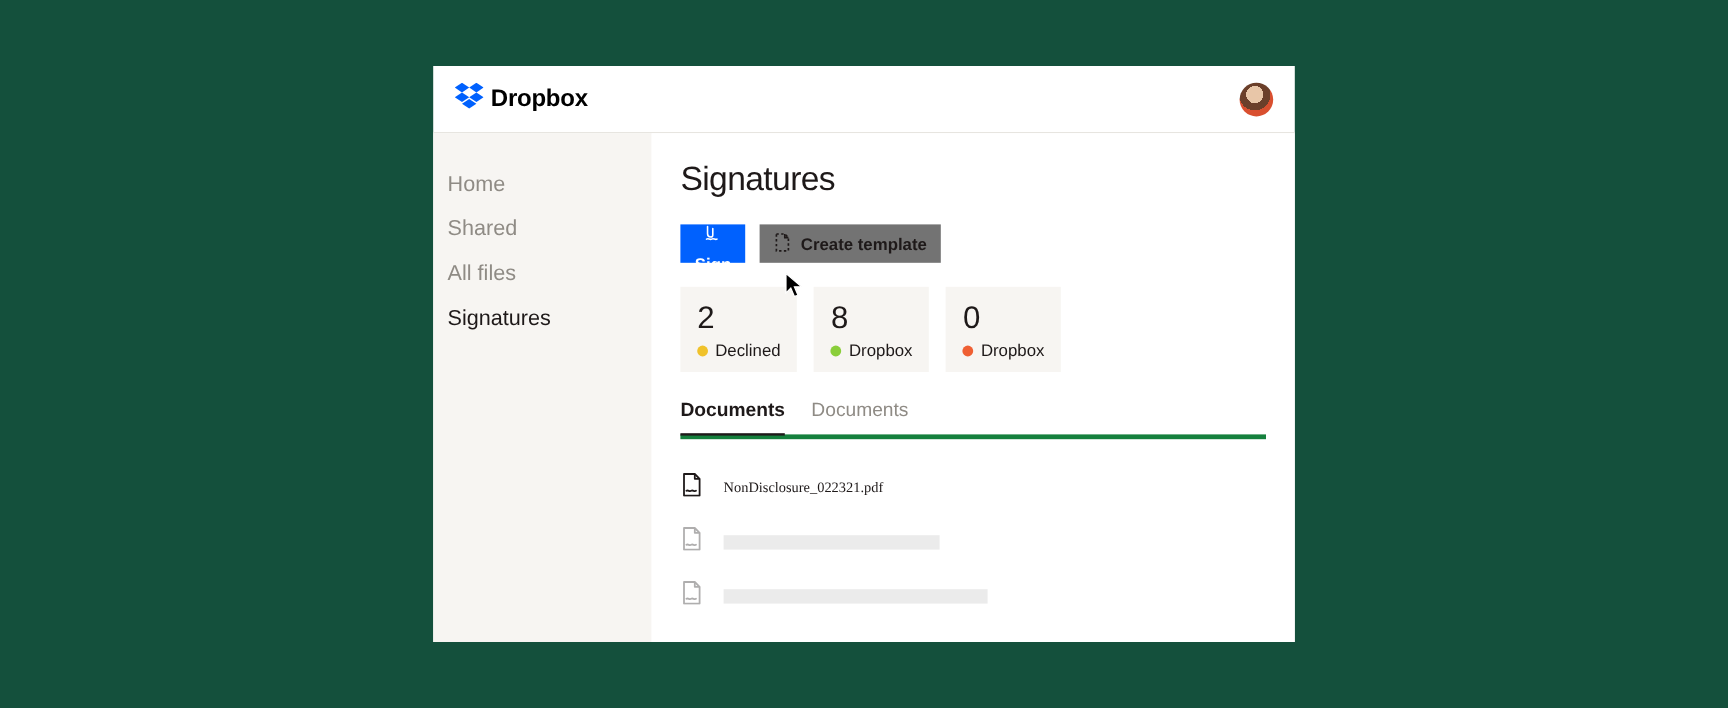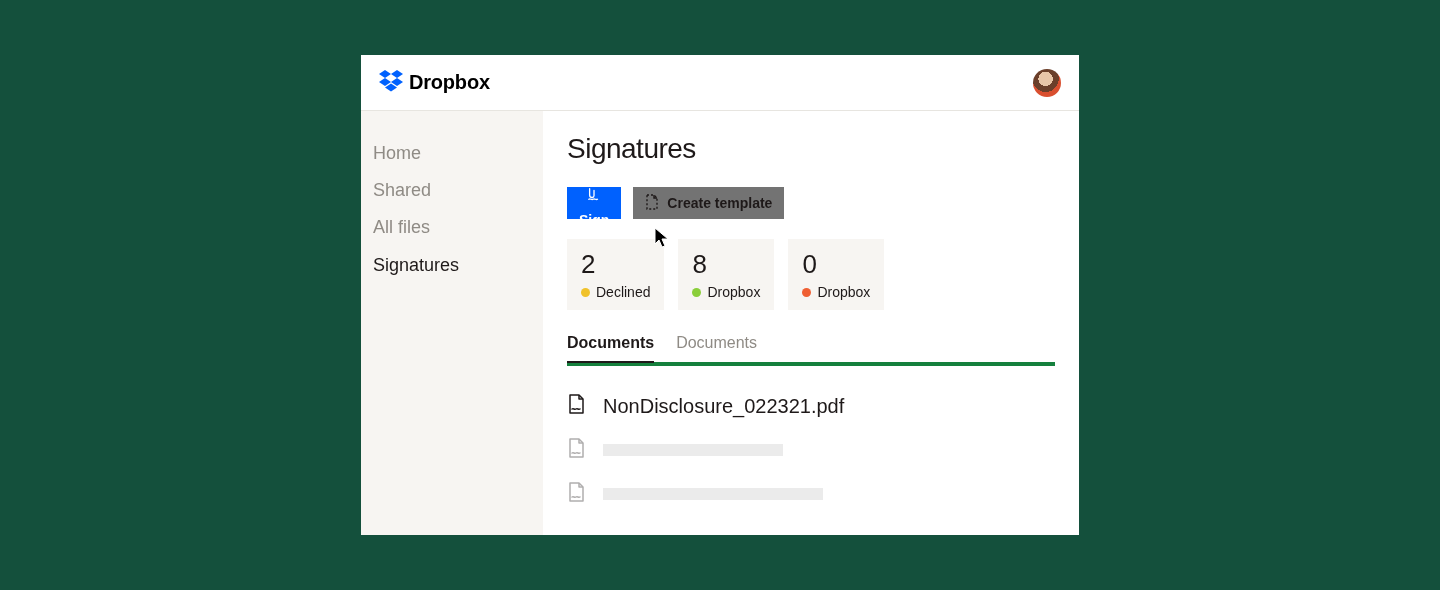--- a/index.html
+++ b/index.html
@@ -158,22 +158,23 @@
       height: 2px;
       background: #1e1919;
     }
     .doc-row {
       display: flex;
       align-items: center;
       gap: 18px;
       padding: 10px 0;
     }
     .doc-name {
-      font-size: 20px;
-      color: #1e1919;
+      font-size: 12px;
+      color: #1e1919;
+      font-family: Liberation Serif, serif;
     }
     .placeholder-bar {
       height: 12px;
       background: #ebebeb;
     }
     .cursor {
       position: absolute;
       pointer-events: none;
     }
   </style>

